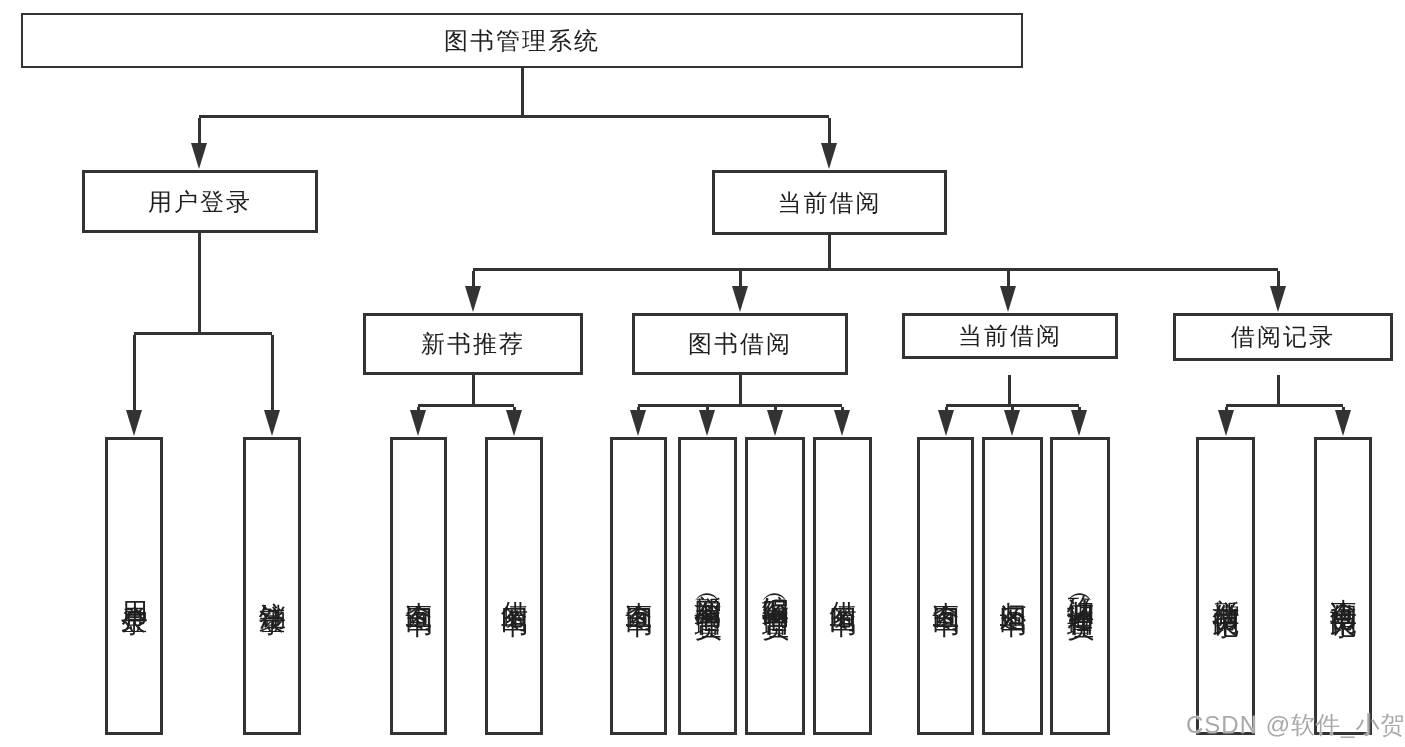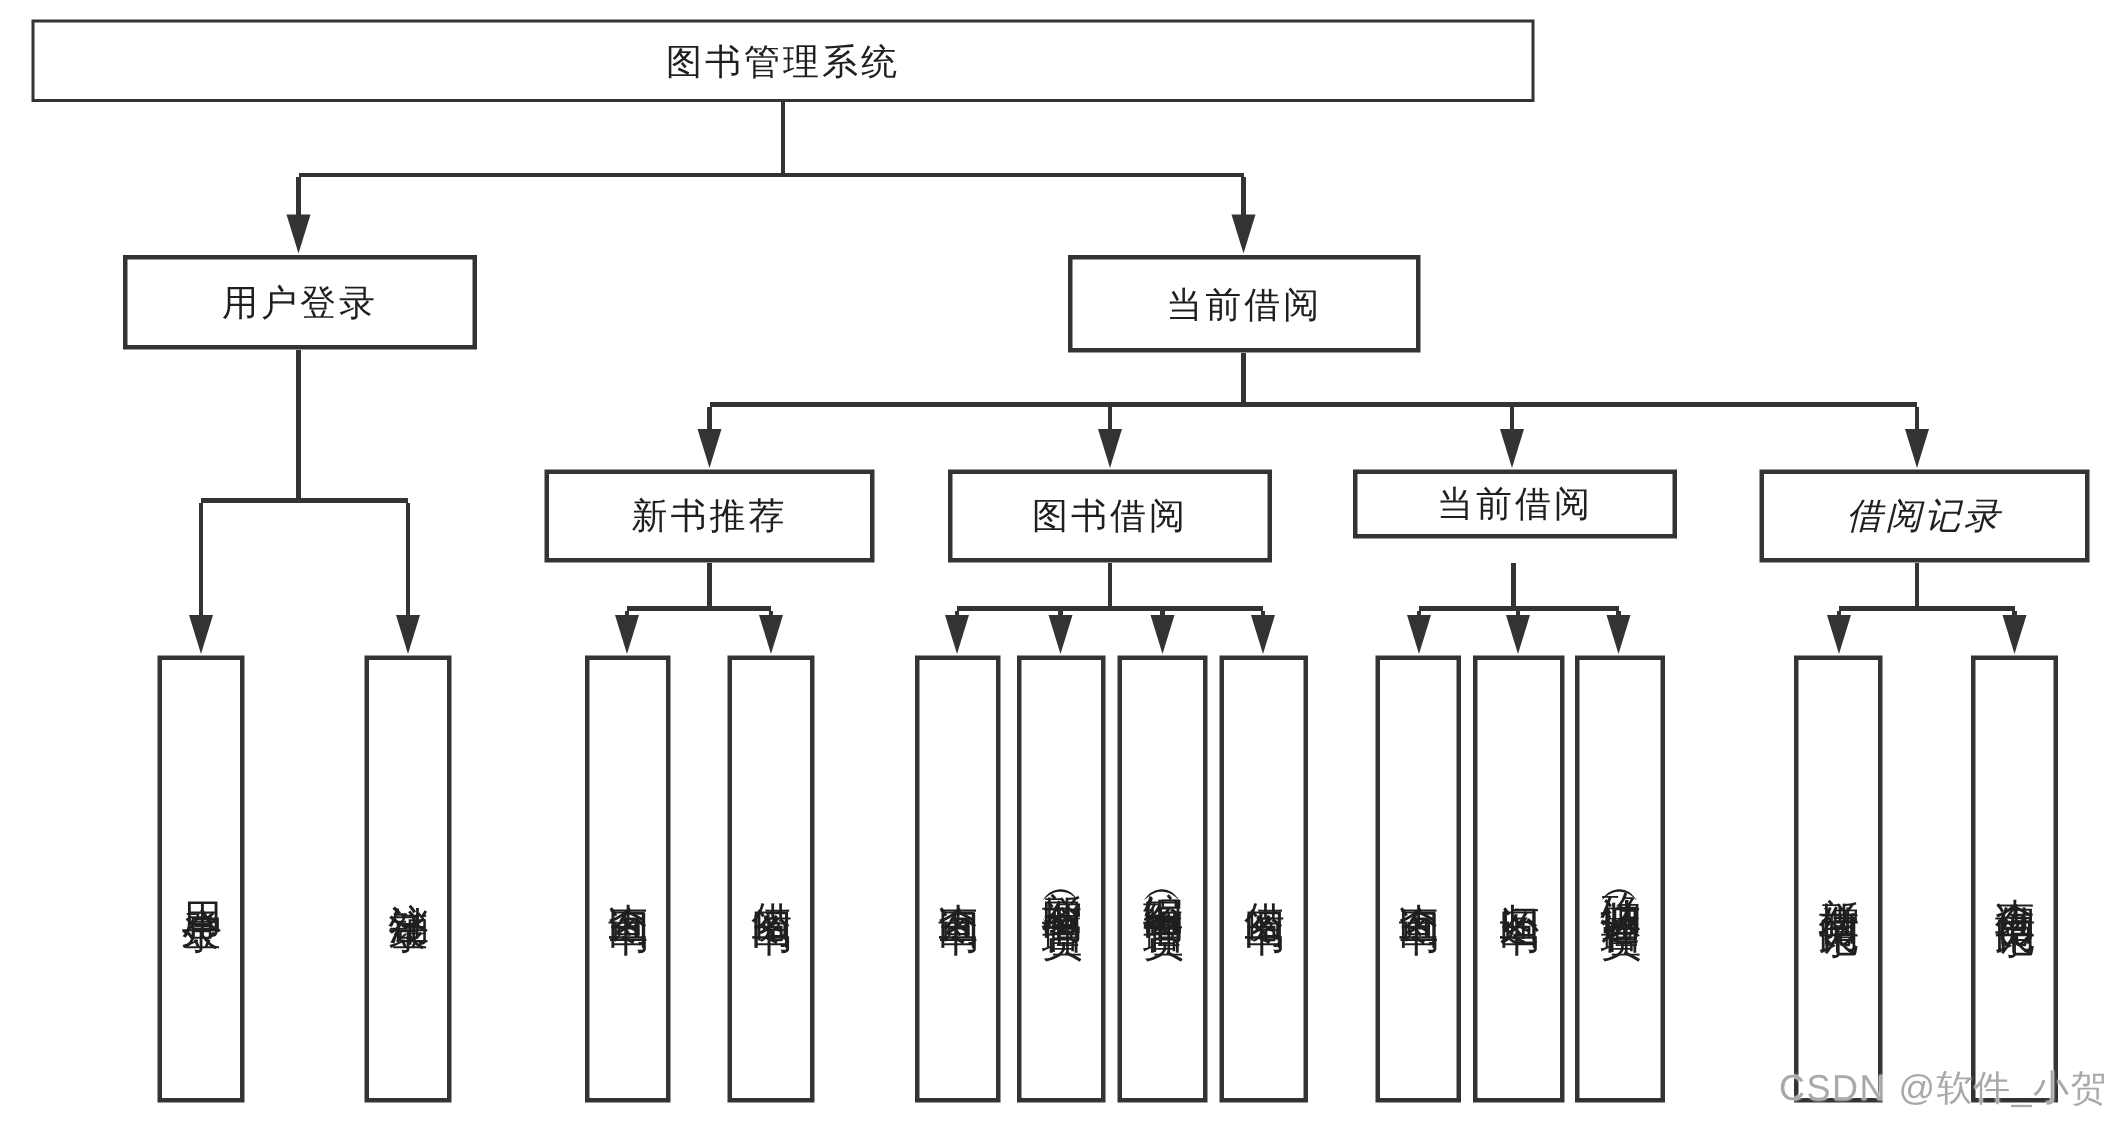--- a/index.html
+++ b/index.html
@@ -139,21 +139,21 @@
 
   <div class="node hbox" style="left:363px; top:313px; width:220px; height:62px;text-align:center;">
     <span class="label">新书推荐</span>
   </div>
   <div class="node hbox" style="left:632px; top:313px; width:216px; height:62px;">
     <span class="label">图书借阅</span>
   </div>
   <div class="node hbox" style="left:902px; top:313px; width:216px; height:46px;">
     <span class="label">当前借阅</span>
   </div>
-  <div class="node hbox" style="left:1173px; top:313px; width:220px; height:62px;font-style:italic;">
+  <div class="node hbox" style="left:1173px; top:313px; width:220px; height:48px;">
     <span class="label">借阅记录</span>
   </div>
 
   <div class="node vbox" style="left:105px; top:437px; width:58px; height:298px;">
     <span class="label">用户登录</span>
   </div>
   <div class="node vbox" style="left:243px; top:437px; width:58px; height:298px;">
     <span class="label">注销登录</span>
   </div>
 

